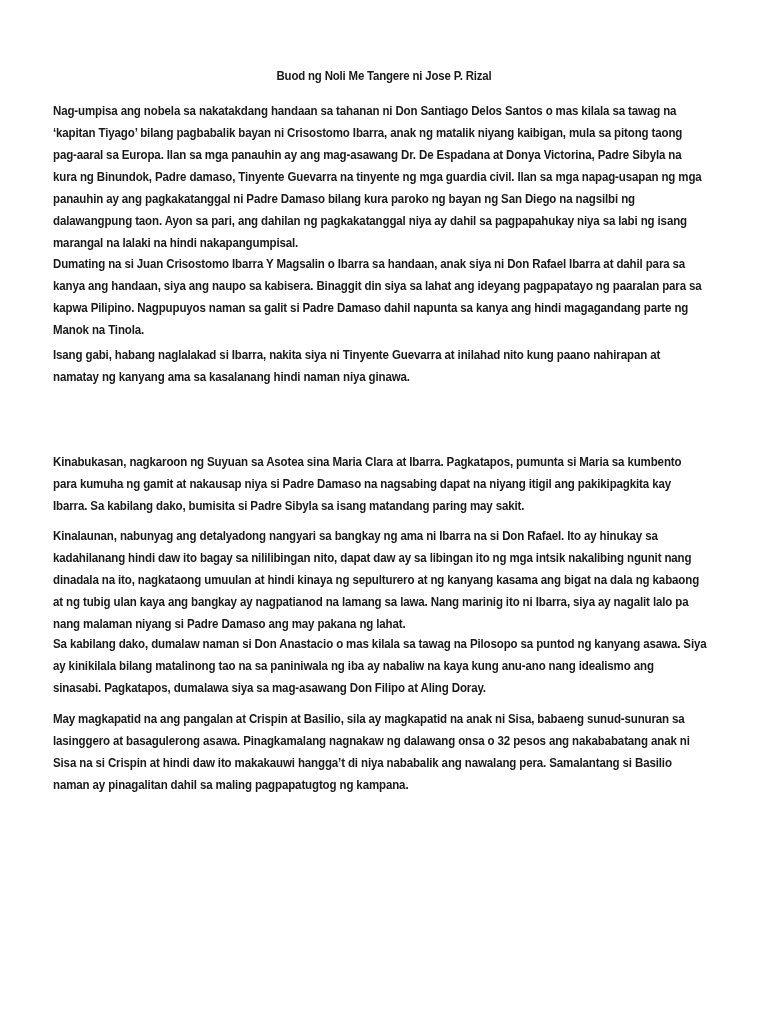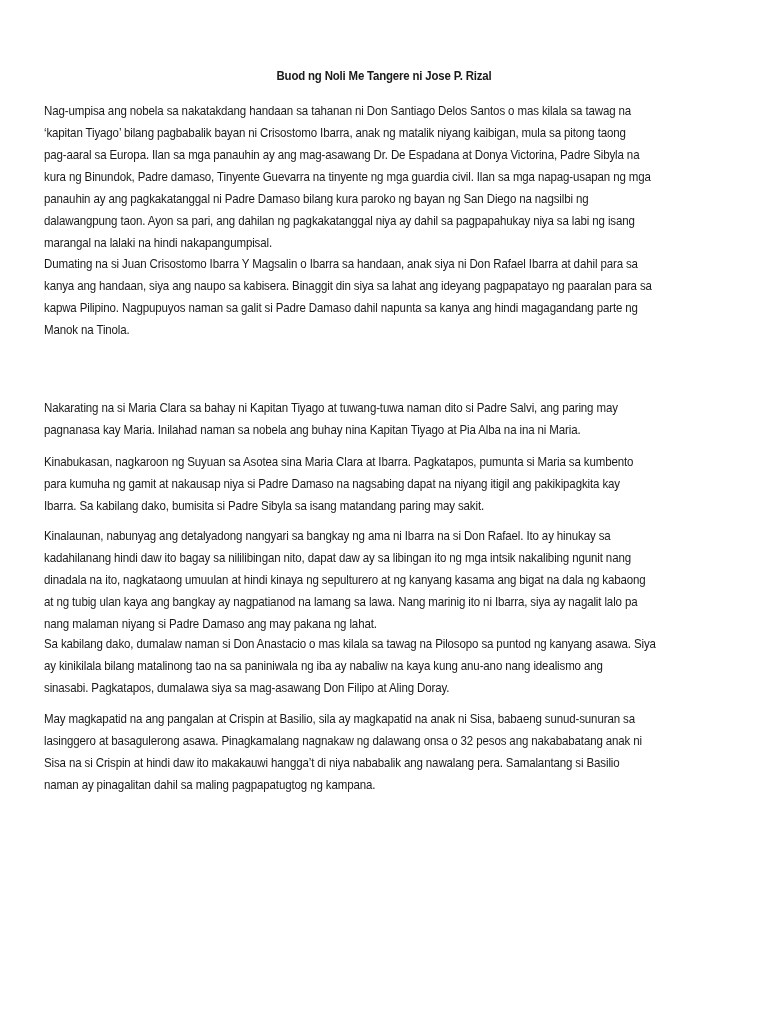--- a/index.html
+++ b/index.html
@@ -8,21 +8,21 @@
     position: absolute; left: 0; top: 0; width: 768px; height: 1024px;
     background: #ffffff; color: #1a1a1a;
     font-family: "Liberation Sans Narrow", "Liberation Sans", sans-serif;
     padding-left: 40px;
   }
   .title {
     position: absolute; left: 0; width: 768px; top: 68px;
     text-align: center; font-size: 13px; font-weight: bold; letter-spacing: -0.2px;
     transform: scaleX(0.88); transform-origin: 384px 0;
   }
-  .para { position: absolute; left: 44px; width: 690px; }
+  .para { position: absolute; left: 53px; width: 690px; font-weight: bold; }
   .line {
     height: 22px; line-height: 22px; font-size: 13.4px; white-space: nowrap;
     transform: scaleX(0.86); transform-origin: 0 0; letter-spacing: -0.15px;
   }
 </style>
 </head>
 <body>
 
 <div class="page">
   <div class="title">Buod ng Noli Me Tangere ni Jose P. Rizal</div>
@@ -37,25 +37,25 @@
     <div class="line">marangal na lalaki na hindi nakapangumpisal.</div>
   </div>
 
   <div class="para" style="top:253px">
     <div class="line">Dumating na si Juan Crisostomo Ibarra Y Magsalin o Ibarra sa handaan, anak siya ni Don Rafael Ibarra at dahil para sa</div>
     <div class="line">kanya ang handaan, siya ang naupo sa kabisera. Binaggit din siya sa lahat ang ideyang pagpapatayo ng paaralan para sa</div>
     <div class="line">kapwa Pilipino. Nagpupuyos naman sa galit si Padre Damaso dahil napunta sa kanya ang hindi magagandang parte ng</div>
     <div class="line">Manok na Tinola.</div>
   </div>
 
+  <div class="para" style="top:344px">
+    <div class="line">Isang gabi, habang naglalakad si Ibarra, nakita siya ni Tinyente Guevarra at inilahad nito kung paano nahirapan at</div>
+    <div class="line">namatay ng kanyang ama sa kasalanang hindi naman niya ginawa.</div>
+  </div>
 
-  <div class="para" style="top:397px">
-    <div class="line">Nakarating na si Maria Clara sa bahay ni Kapitan Tiyago at tuwang-tuwa naman dito si Padre Salvi, ang paring may</div>
-    <div class="line">pagnanasa kay Maria. Inilahad naman sa nobela ang buhay nina Kapitan Tiyago at Pia Alba na ina ni Maria.</div>
-  </div>
 
   <div class="para" style="top:451px">
     <div class="line">Kinabukasan, nagkaroon ng Suyuan sa Asotea sina Maria Clara at Ibarra. Pagkatapos, pumunta si Maria sa kumbento</div>
     <div class="line">para kumuha ng gamit at nakausap niya si Padre Damaso na nagsabing dapat na niyang itigil ang pakikipagkita kay</div>
     <div class="line">Ibarra. Sa kabilang dako, bumisita si Padre Sibyla sa isang matandang paring may sakit.</div>
   </div>
 
   <div class="para" style="top:633px">
     <div class="line">Sa kabilang dako, dumalaw naman si Don Anastacio o mas kilala sa tawag na Pilosopo sa puntod ng kanyang asawa. Siya</div>
     <div class="line">ay kinikilala bilang matalinong tao na  sa paniniwala ng iba ay nabaliw na kaya kung anu-ano nang idealismo ang</div>

